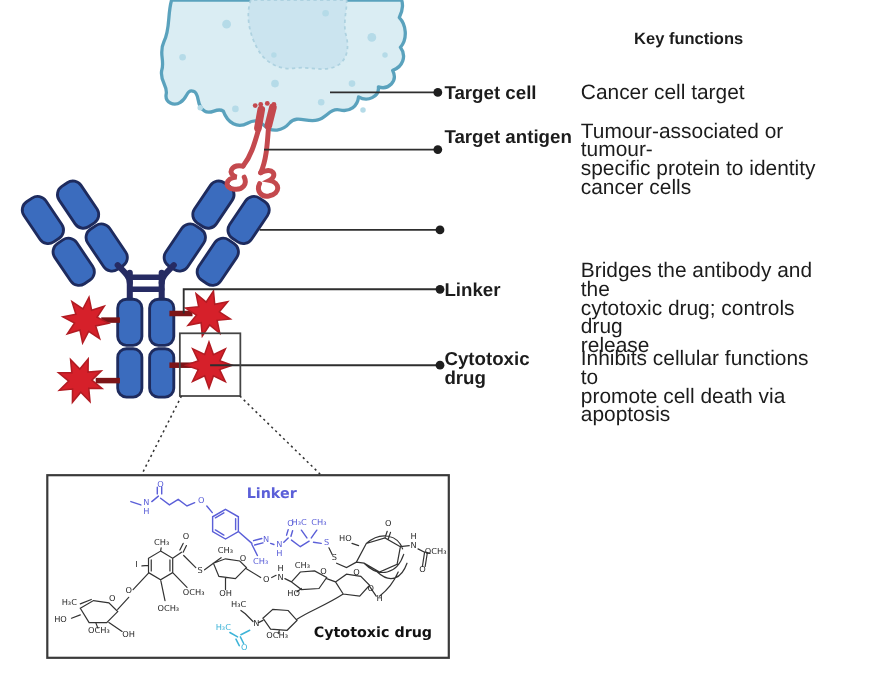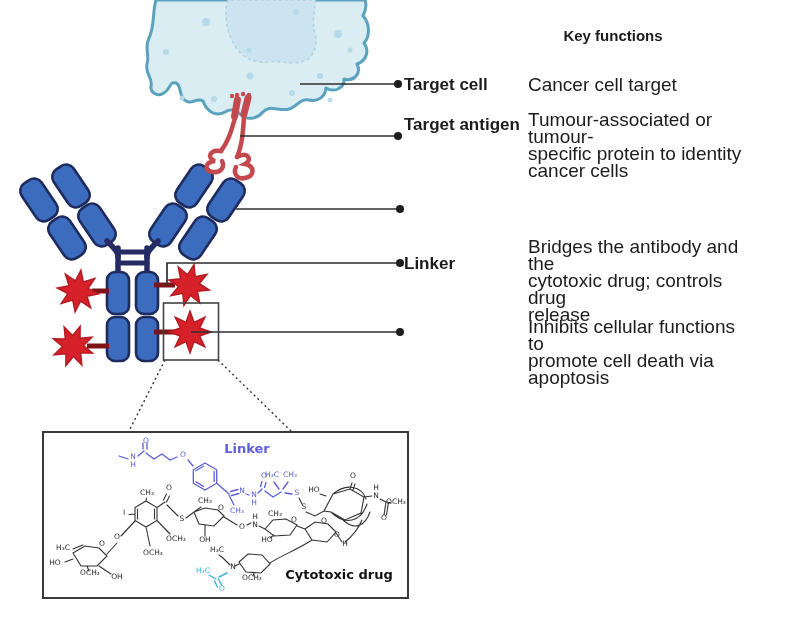--- a/index.html
+++ b/index.html
@@ -1,19 +1,19 @@
 <!DOCTYPE html>
 <html><head>
 <meta charset="utf-8">
 <style>
   html,body{margin:0;padding:0;background:#fff;}
   #canvas{position:relative;width:800px;height:618px;background:#ffffff;overflow:hidden;
           font-family:"Liberation Sans",sans-serif;color:#1c1c1c;}
   #diagram{position:absolute;left:0;top:0;}
-  .kf-header{position:absolute;left:523px;top:27px;width:180px;text-align:center;
+  .kf-header{position:absolute;left:536px;top:27px;width:180px;text-align:center;
              font-size:15px;font-weight:bold;}
   .kf-label{position:absolute;left:404px;width:118px;font-size:17px;font-weight:bold;
             line-height:17px;white-space:pre-line;}
   .kf-desc{position:absolute;left:528px;width:225px;font-size:19px;line-height:17px;
            white-space:pre-line;}
   svg text{font-family:"DejaVu Sans",sans-serif;}
   .atom{font-size:7.5px;text-anchor:middle;}
   .blue{fill:#5b5fd8;} .cyan{fill:#3eb4d8;} .ink{fill:#2b2b2b;}
   .inset-title{font-size:13px;font-weight:bold;text-anchor:middle;}
 </style>
@@ -252,17 +252,19 @@
   <div class="kf-desc" style="top:111px">Tumour-associated or tumour-
 specific protein to identity
 cancer cells</div>
 
 
   <div class="kf-label" style="top:255px">Linker</div>
   <div class="kf-desc" style="top:238px">Bridges the antibody and the
 cytotoxic drug; controls drug
 release</div>
 
+  <div class="kf-label" style="top:318px">Cytotoxic
+drug</div>
   <div class="kf-desc" style="top:318px">Inhibits cellular functions to
 promote cell death via
 apoptosis</div>
 
 </div>
 
 </body></html>

